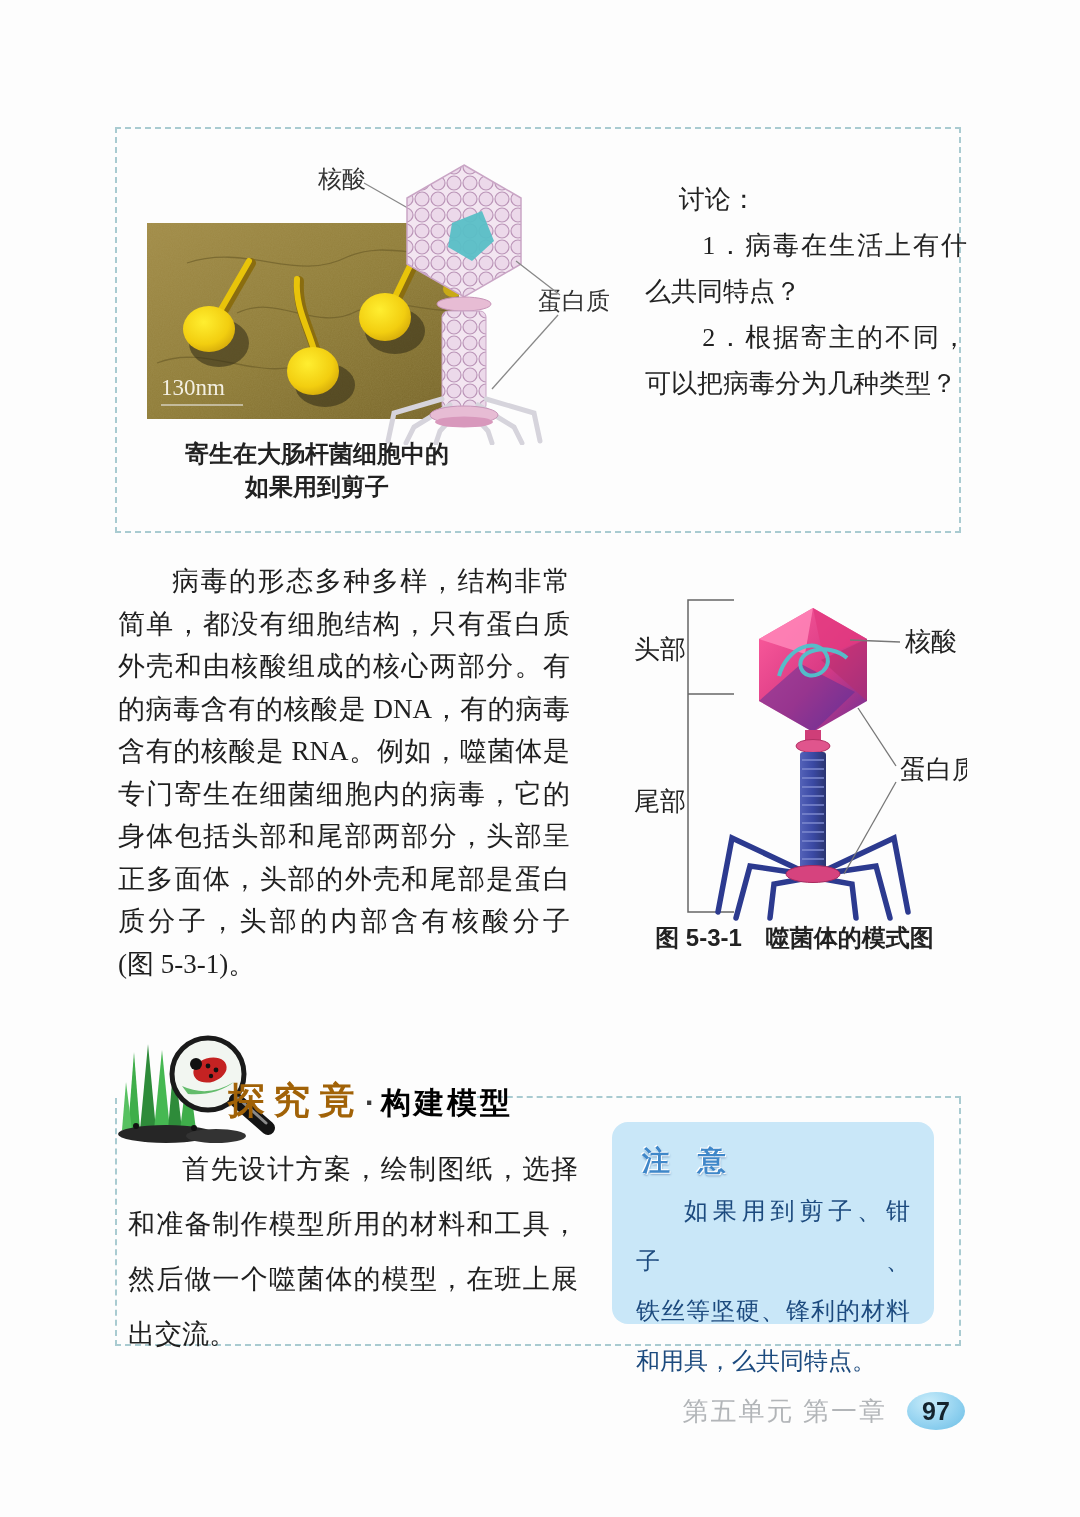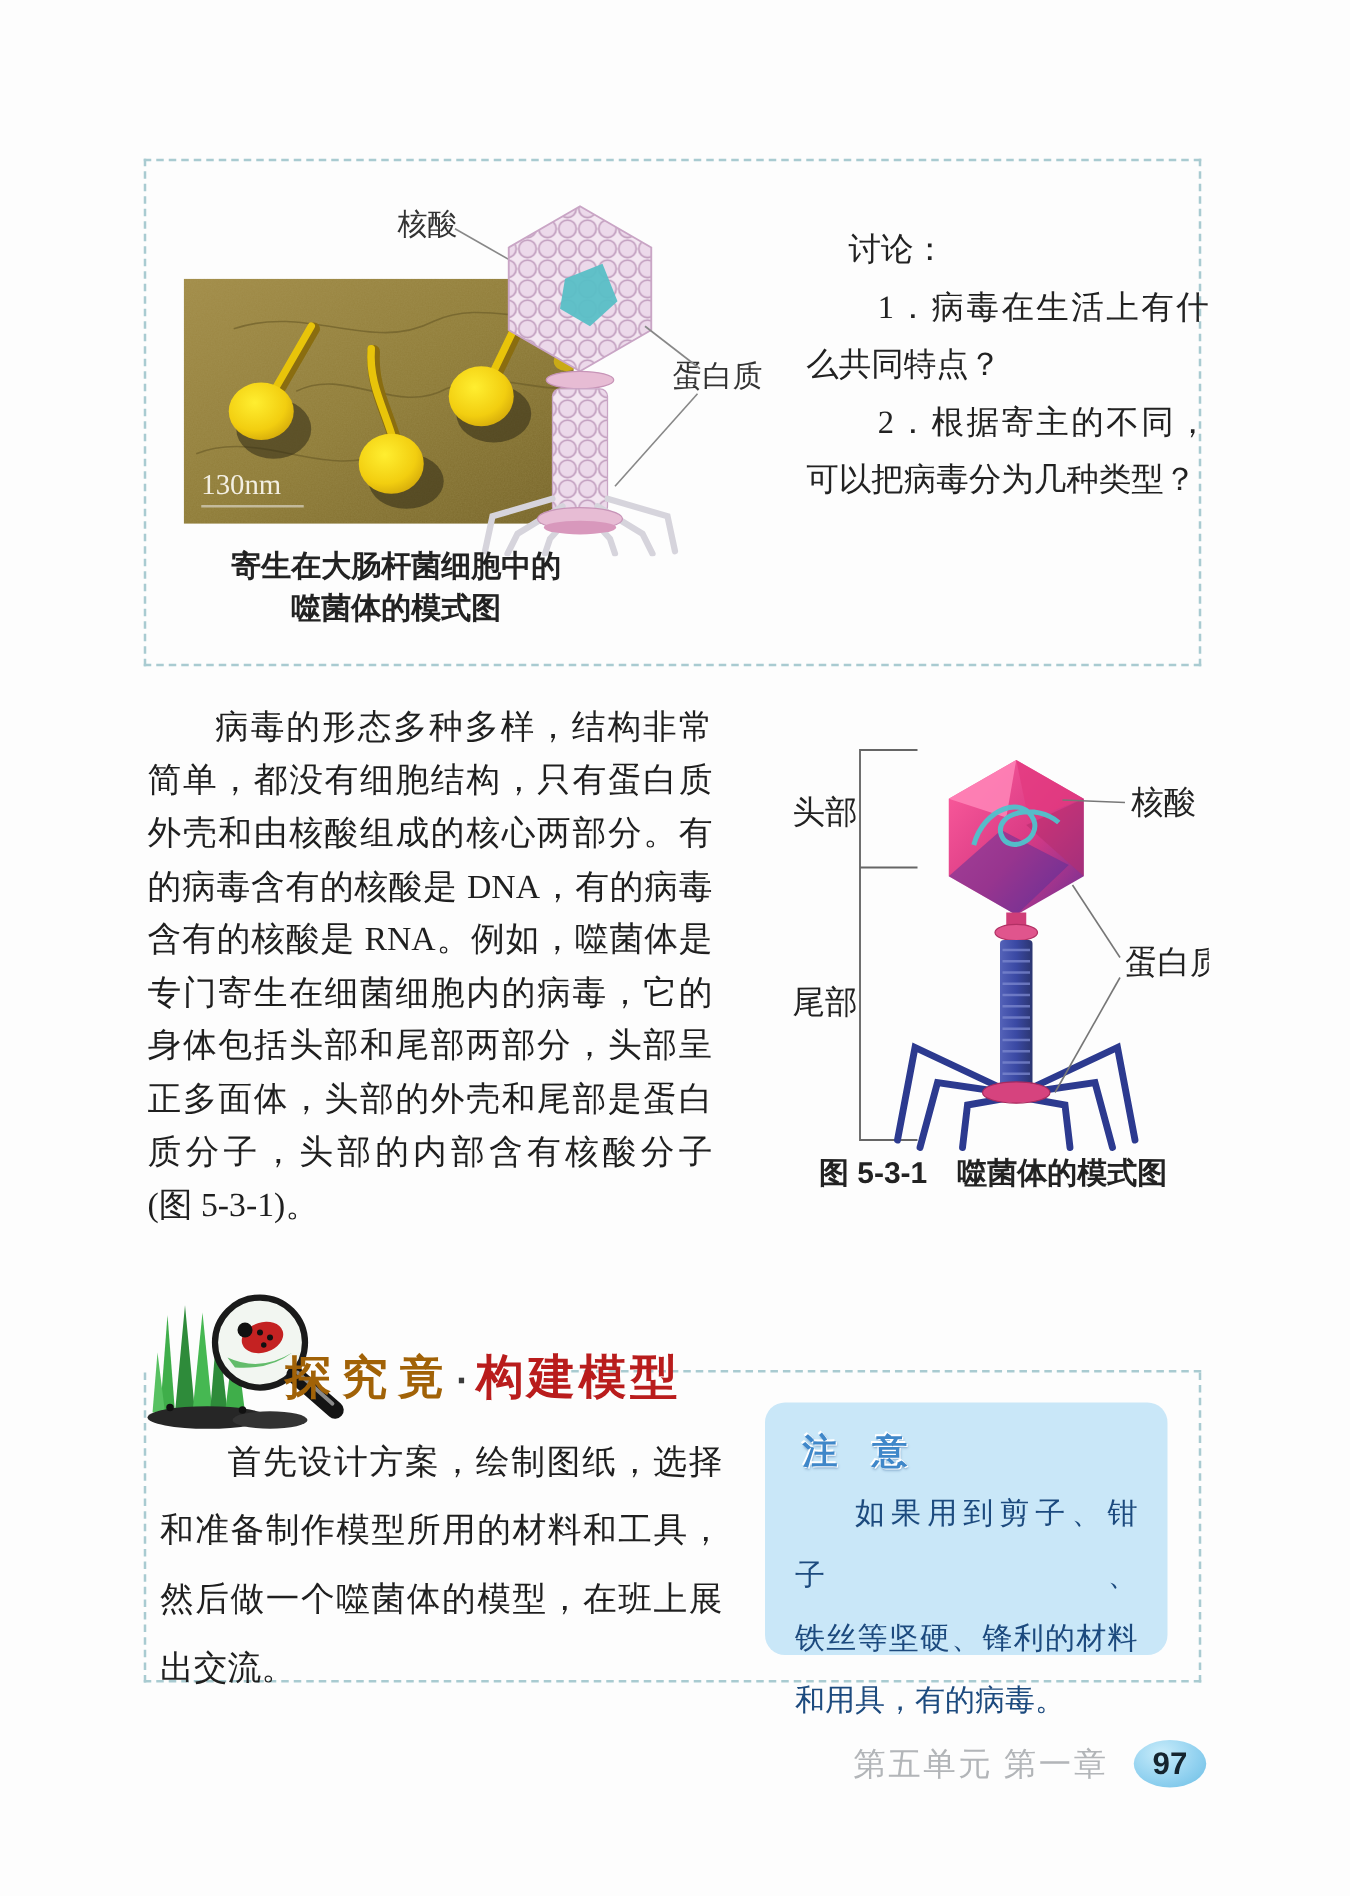--- a/index.html
+++ b/index.html
@@ -33,21 +33,21 @@
 
   
   .explore-box { position:absolute; left:115px; top:1098px; width:846px; height:248px;
     border:2px dashed #a9cbd1; border-top:none; }
   .explore-topline { position:absolute; top:-2px; left:340px; right:-2px; border-top:2px dashed #a9cbd1; }
   .explore-icon { position:absolute; left:116px; top:1026px; width:180px; height:120px; }
   .explore-heading { position:absolute; left:228px; top:1076px; display:flex; align-items:baseline;
     font-family:"Liberation Sans", sans-serif; font-weight:700; }
   .h-main { font-size:37px; letter-spacing:8px; color:#a16207; }
   .h-dot { font-size:30px; color:#3b3b3b; margin:0 6px 0 2px; }
-  .h-sub { font-size:38px; letter-spacing:3px; color:#b91c1c; }
+  .h-sub { font-size:30px; letter-spacing:3px; color:#000000; }
 
   .explore-para { position:absolute; left:128px; top:1142px; width:450px; font-size:27px; line-height:55px; }
 
   .note-box { position:absolute; left:612px; top:1122px; width:322px; height:202px;
     background:#c9e7f8; border-radius:16px; }
   .note-title { margin:20px 0 0 30px; font-family:"Liberation Sans", sans-serif; font-weight:700;
     font-size:28px; letter-spacing:10px; color:#3f87c9;
     text-shadow:1px 1px 0 #ffffff, -1px -1px 0 #ffffff, 1px 2px 2px rgba(30,80,140,.45); }
   .note-body { padding:6px 24px 0 24px; font-size:24px; line-height:50px; color:#1c4a7e; }
   .note-body .j2 { text-align:justify; text-align-last:justify; }
@@ -145,21 +145,21 @@
       </g>
       <ellipse cx="162" cy="272" rx="34" ry="9" fill="#e7bcd4" stroke="#c795b8"></ellipse>
       <ellipse cx="162" cy="279" rx="29" ry="5.5" fill="#d898bc"></ellipse>
       <text x="236" y="166" font-size="24" fill="#333">蛋白质</text>
       <path d="M214,118 L258,152" stroke="#888" stroke-width="1.3"></path>
       <path d="M190,246 L256,172" stroke="#888" stroke-width="1.3"></path>
     </svg>
 
     <div class="top-caption">
       <div class="cap-b">寄生在大肠杆菌细胞中的</div>
-      <div class="cap-b">噬菌体的模式图</div>
+      <div class="cap-b">如果用到剪子</div>
     </div>
 
     <div class="discussion">
       <div class="disc-title">讨论：</div>
       <div class="disc-q">1．病毒在生活上有什</div>
       <div class="disc-cont">么共同特点？</div>
       <div class="disc-q">2．根据寄主的不同，</div>
       <div class="disc-cont">可以把病毒分为几种类型？</div>
     </div>
   </div>
@@ -290,21 +290,21 @@
     <div class="bline j">和准备制作模型所用的材料和工具，</div>
     <div class="bline j">然后做一个噬菌体的模型，在班上展</div>
     <div class="bline">出交流。</div>
   </div>
 
   <div class="note-box">
     <div class="note-title">注 意</div>
     <div class="note-body">
       <div class="ind j2">如果用到剪子、钳子、</div>
       <div class="j2">铁丝等坚硬、锋利的材料</div>
-      <div>和用具，有的病毒。</div>
+      <div>和用具，么共同特点。</div>
     </div>
   </div>
 
   <div class="footer">
     <span class="footer-text">第五单元 第一章</span>
     <span class="page-badge">97</span>
   </div>
 
 </div>
 

